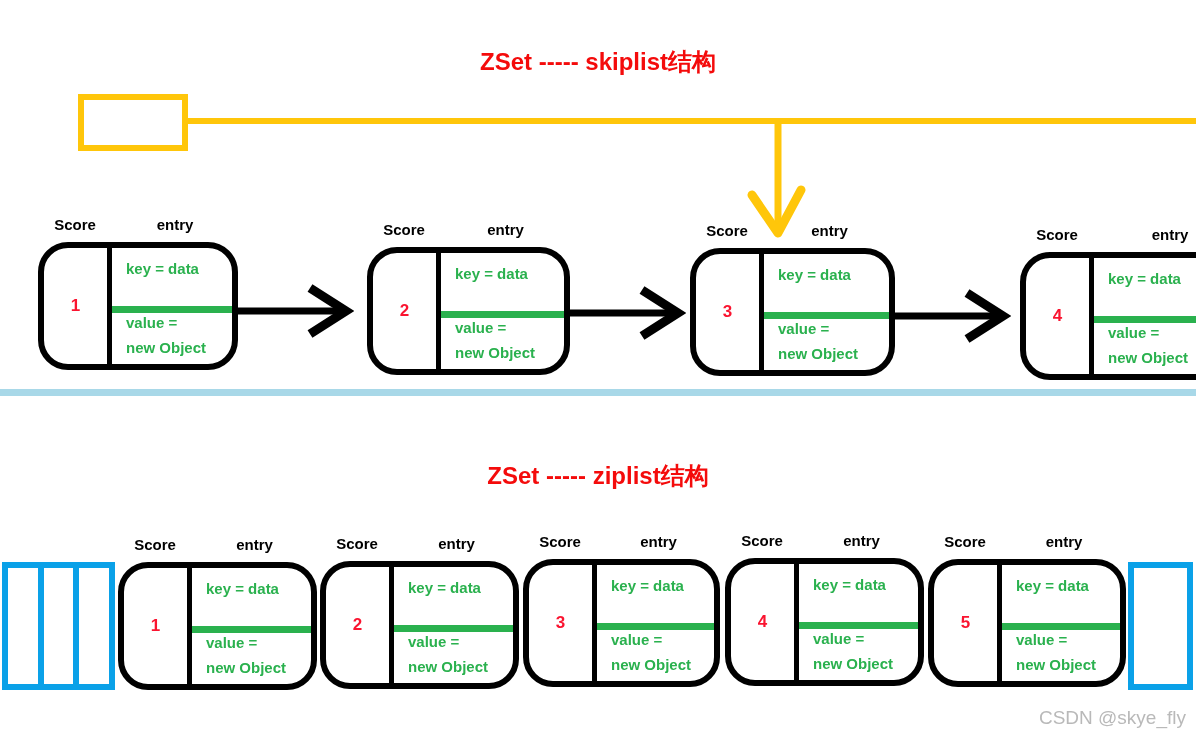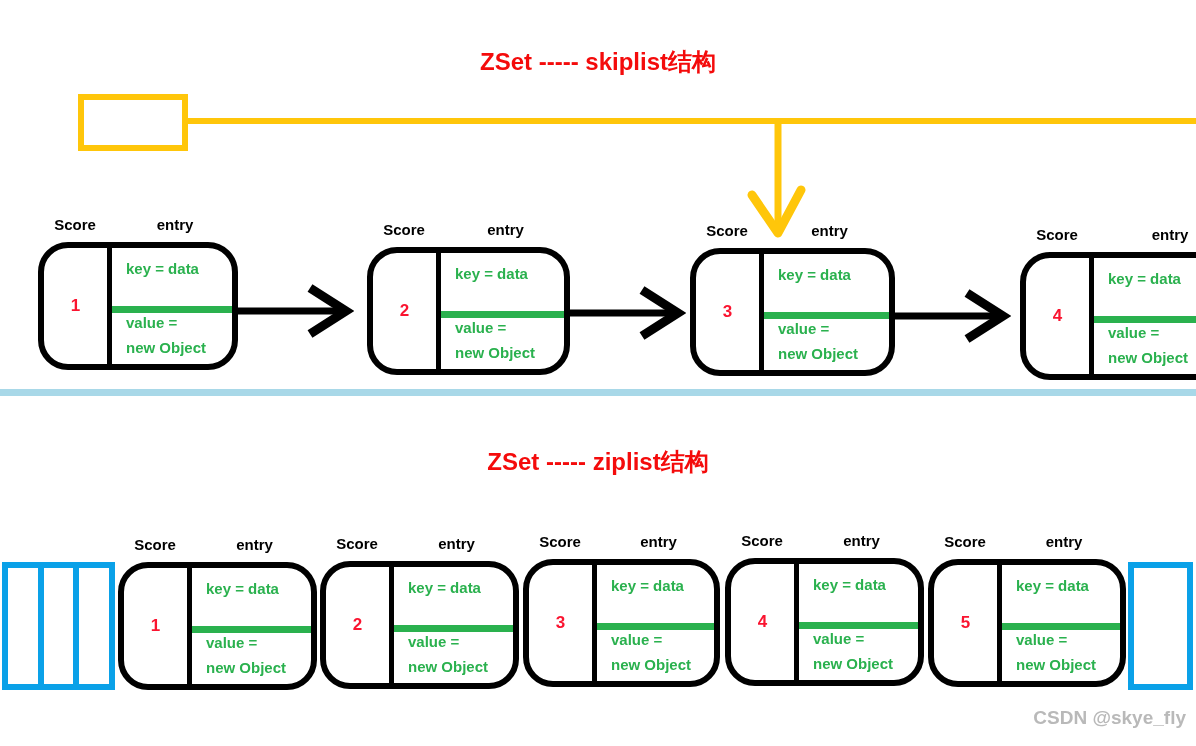--- a/index.html
+++ b/index.html
@@ -11,21 +11,21 @@
     font-family:"Liberation Sans", sans-serif;
   }
   
   .section-title{
     position:absolute;left:0;width:100%;
     text-align:center;
     font-size:24px;font-weight:bold;
     color:var(--title-red,#f40b0b);
   }
   #title-skiplist{top:46px;}
-  #title-ziplist{top:446px;text-align:center;}
+  #title-ziplist{top:460px;text-align:center;}
 
   
   .yellow-rect{
     position:absolute;left:78px;top:94px;width:110px;height:57px;
     box-sizing:border-box;border:6px solid var(--yellow,#ffc60a);
     background:#fff;
   }
   .yellow-hline{
     position:absolute;left:184px;top:118px;width:1012px;height:6px;
     background:var(--yellow,#ffc60a);
@@ -83,21 +83,21 @@
   }
   #zl-left{left:2px;top:562px;width:113px;height:128px;}
   #zl-right{left:1128px;top:562px;width:65px;height:128px;}
   .zl-cell{flex:1;}
   .zl-cell + .zl-cell{border-left:6px solid var(--ziplist-blue,#0aa1e8);}
 
   
   .watermark{
     position:absolute;right:10px;top:707px;
     font-size:19px;color:var(--watermark-gray,#b9b9b9);
-    font-weight:bold;
+    font-weight:normal;
   }
 </style>
 </head>
 <body>
 
 <div class="canvas">
 
   <div class="section-title" id="title-skiplist">ZSet ----- skiplist结构</div>
   <div class="section-title" id="title-ziplist">ZSet ----- ziplist结构</div>
 

